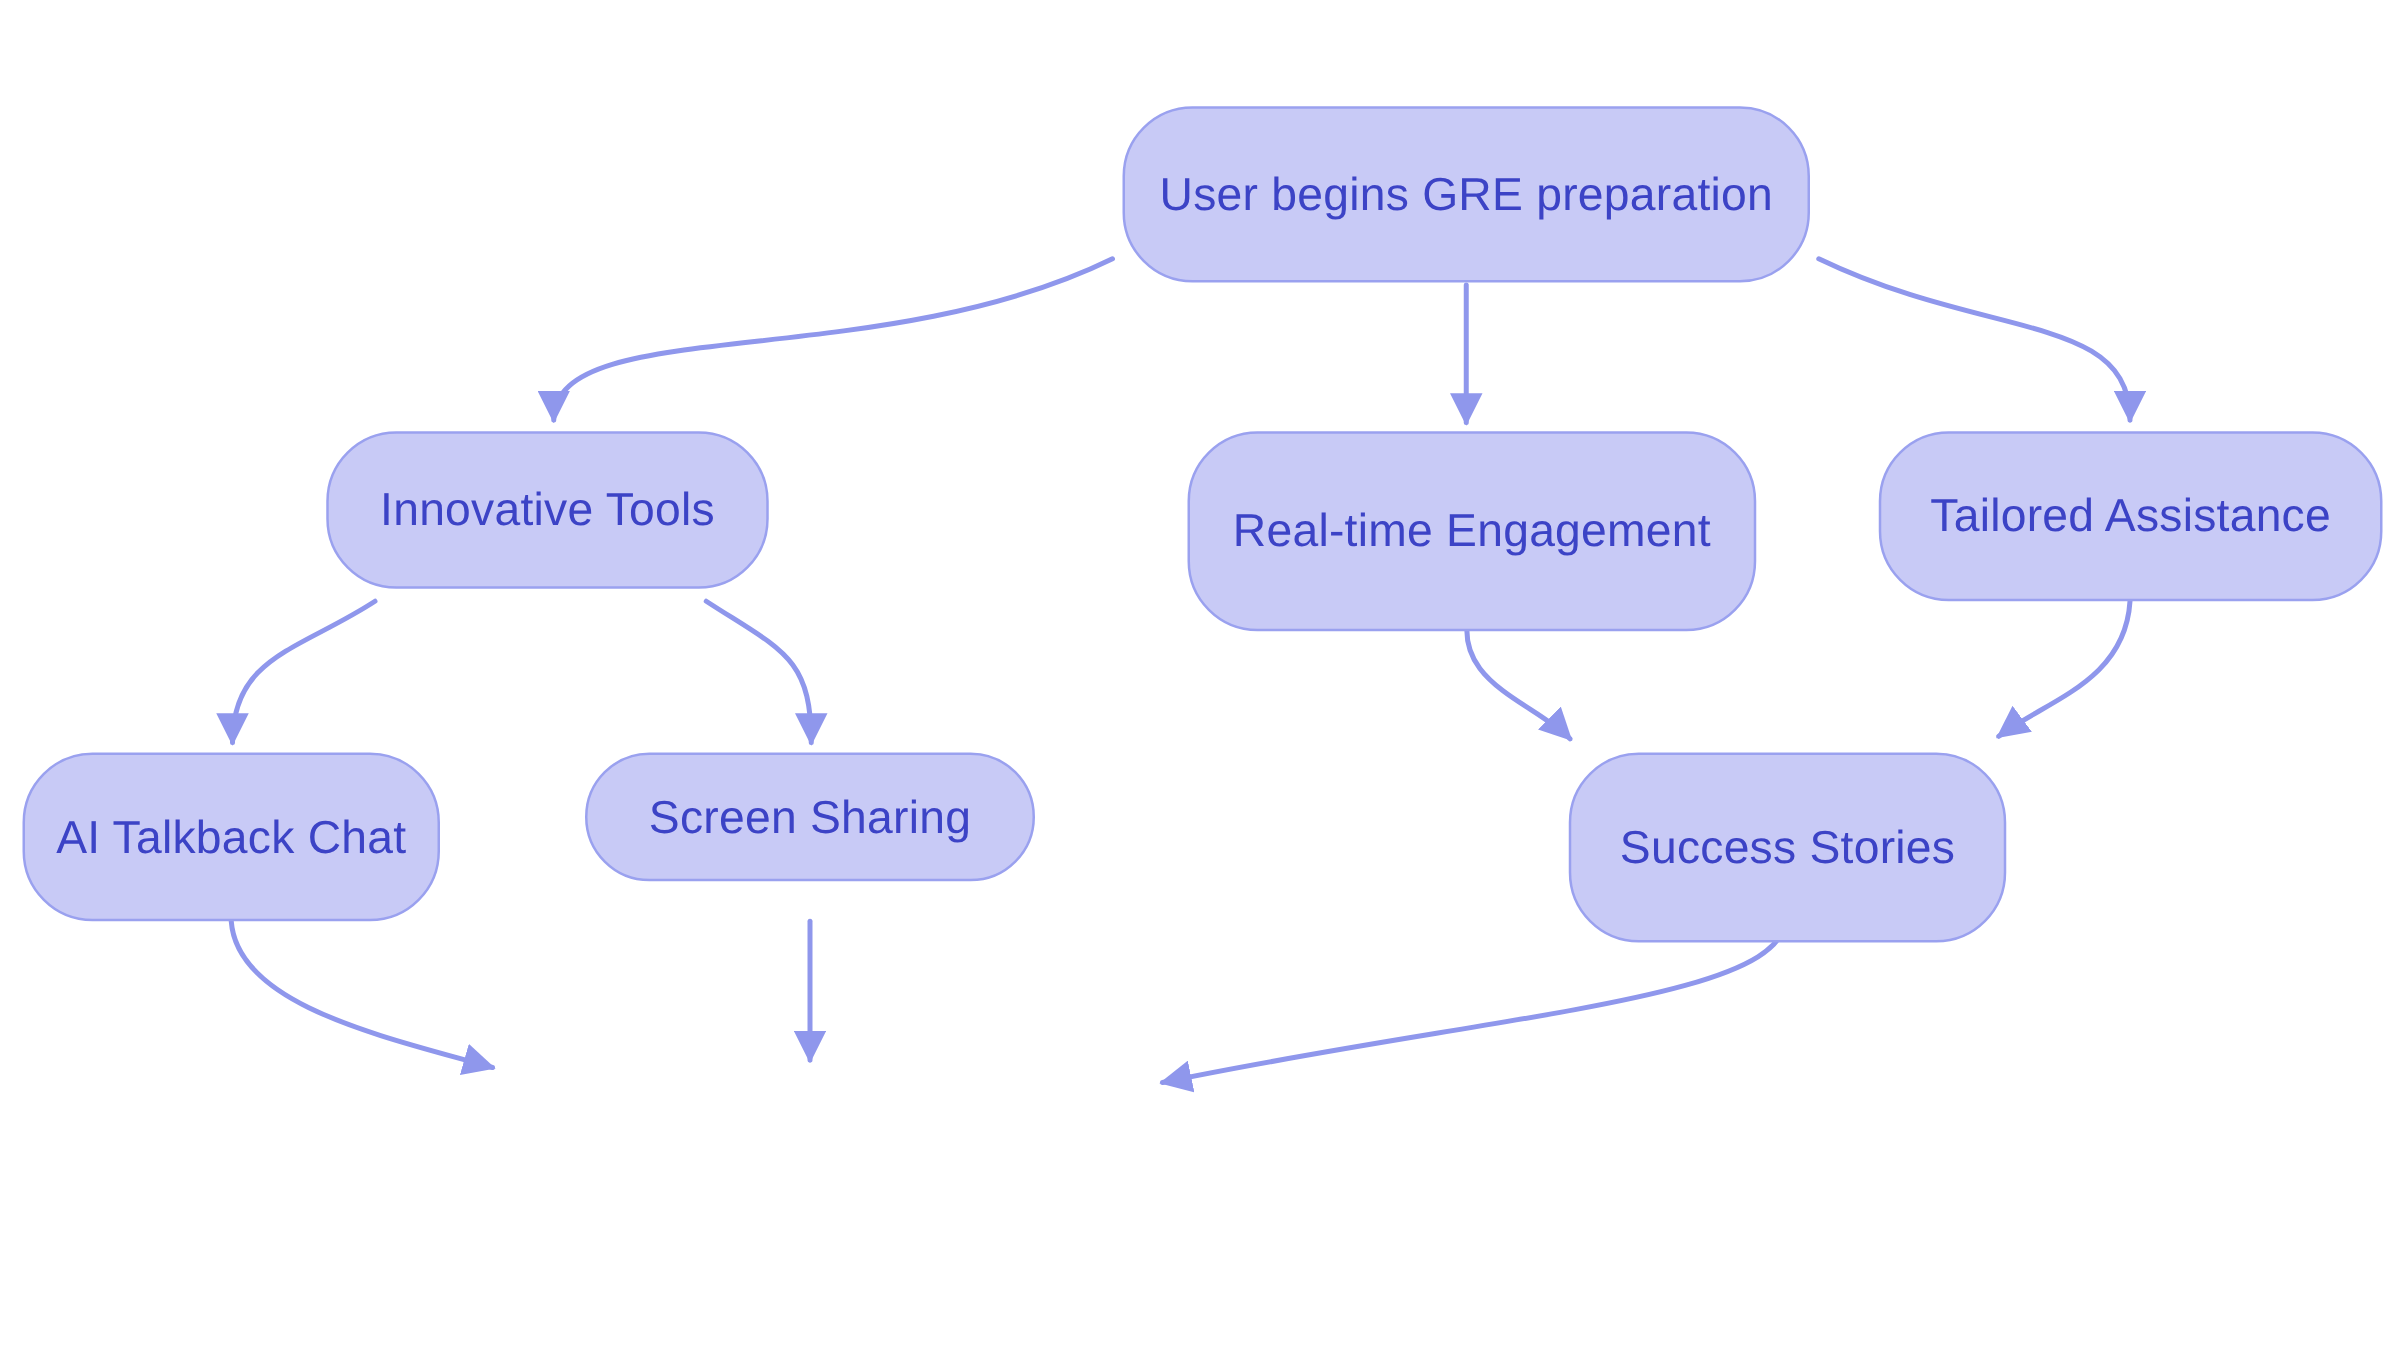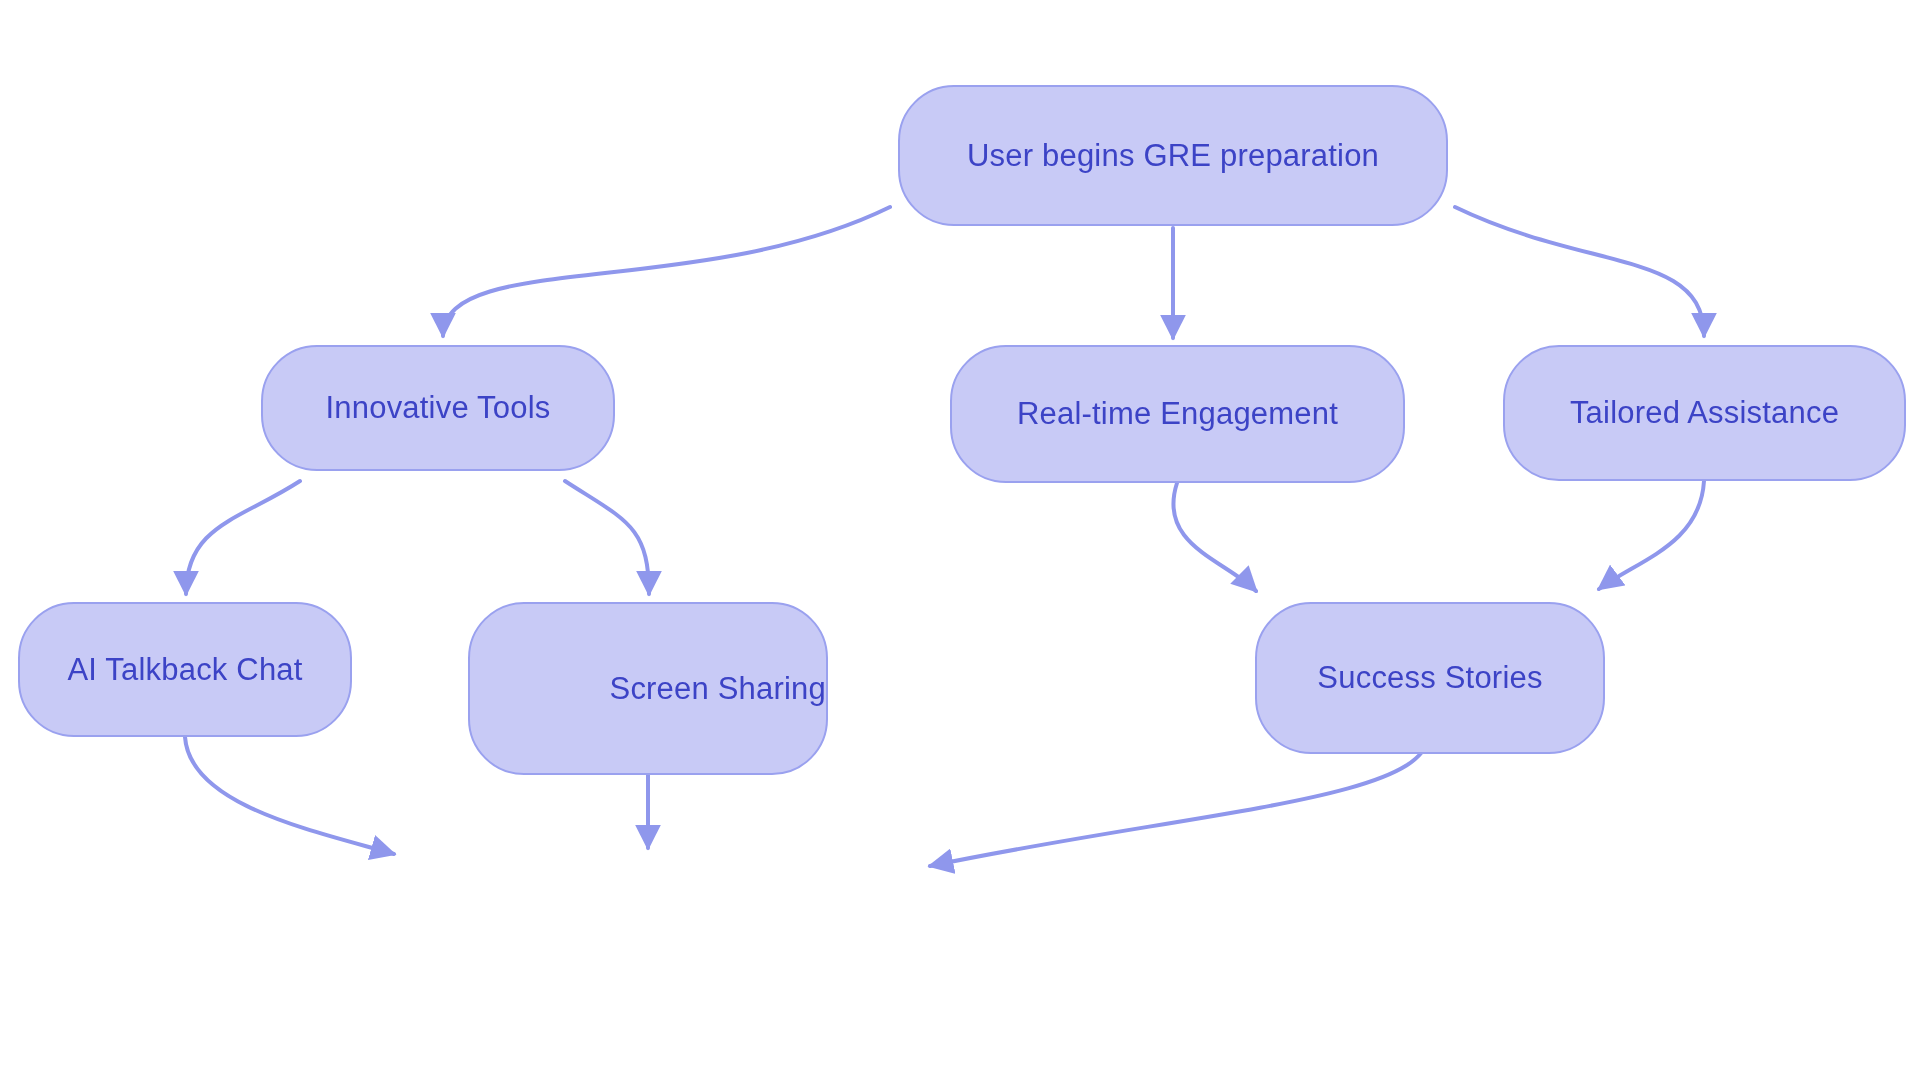--- a/index.html
+++ b/index.html
@@ -8,32 +8,32 @@
   .stage{position:absolute;inset:0;width:1920px;height:1083px;}
   svg.edges{position:absolute;left:0;top:0;width:1920px;height:1083px;}
   .node{
     position:absolute;
     box-sizing:border-box;
     background:#c8caf6;
     border:2px solid #9aa1ef;
     border-radius:56px;
     display:flex;align-items:center;justify-content:center;
     color:#3c43c6;
-    font-size:31px;
+    font-size:37px;
     letter-spacing:.2px;
     white-space:nowrap;
     text-align:center;
   }
   
   #n-start        {left:898px;  top:85px;  width:550px; height:141px;}
   #n-innovative   {left:261px;  top:345px; width:354px; height:126px;}
-  #n-realtime     {left:950px;  top:345px; width:455px; height:138px;}
+  #n-realtime     {left:950px;  top:345px; width:455px; height:160px;}
   #n-tailored     {left:1503px; top:345px; width:403px; height:136px;}
   #n-ai           {left:18px;   top:602px; width:334px; height:135px;align-items:center;}
-  #n-screen       {left:468px;  top:602px; width:360px; height:173px;justify-content:flex-end;}
+  #n-screen       {left:468px;  top:602px; width:360px; height:103px;}
   #n-success      {left:1255px; top:602px; width:350px; height:152px;}
   #n-enhances     {left:397px;  top:855px; width:491px; height:138px;}
 </style>
 </head>
 <body>
 
 <div class="stage">
 
   <svg class="edges" viewBox="0 0 1920 1083" xmlns="http://www.w3.org/2000/svg">
     <defs>

